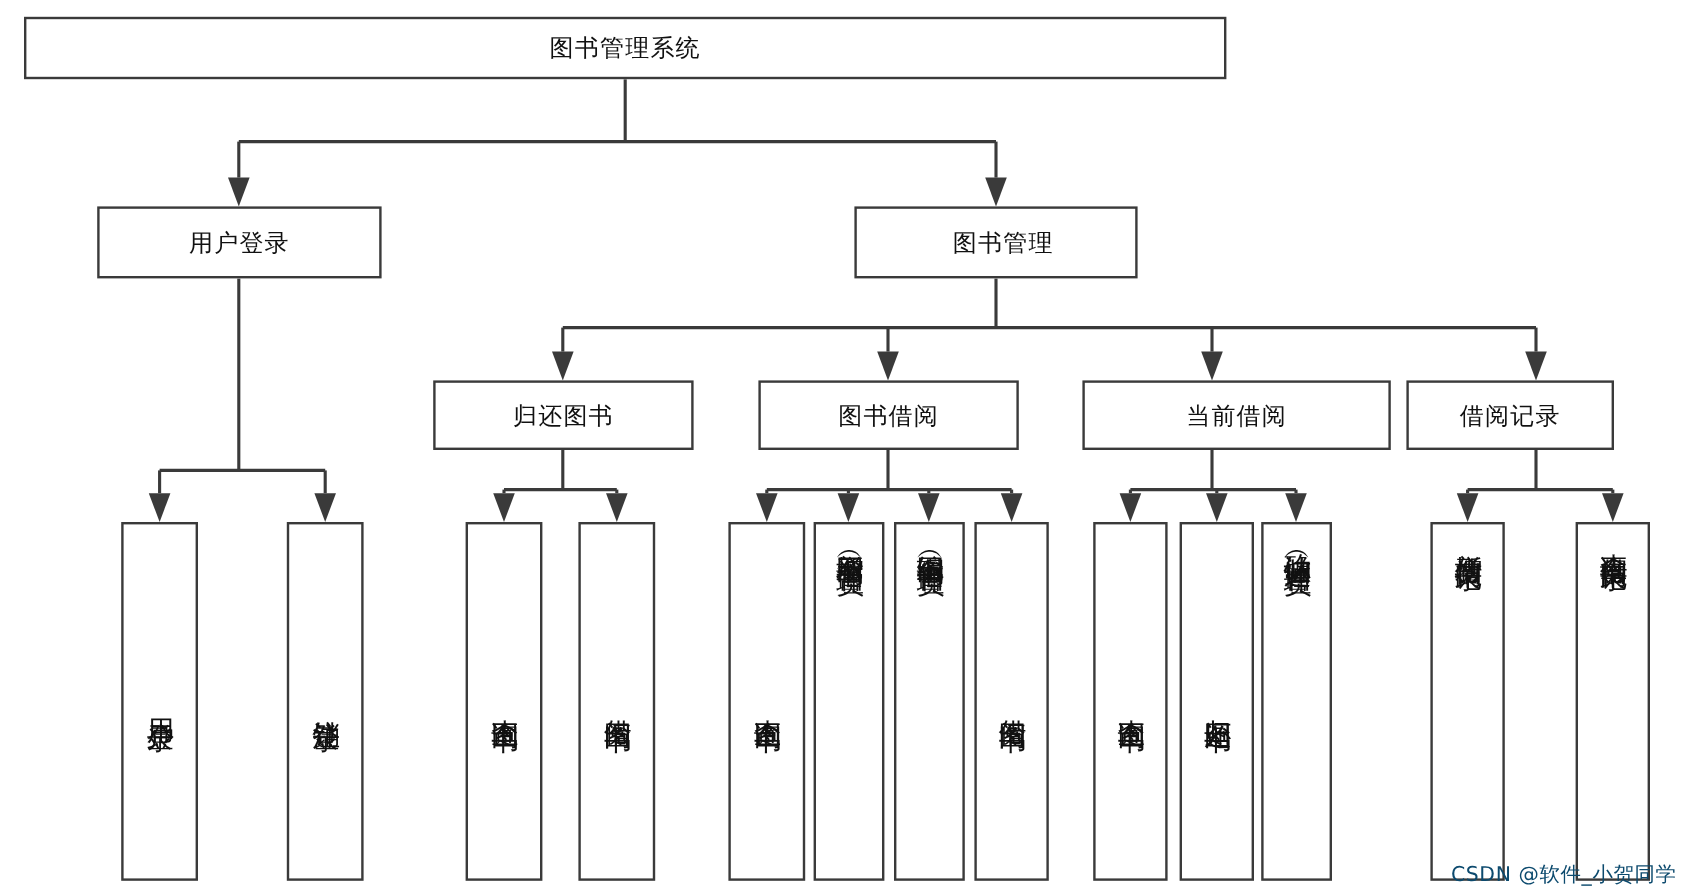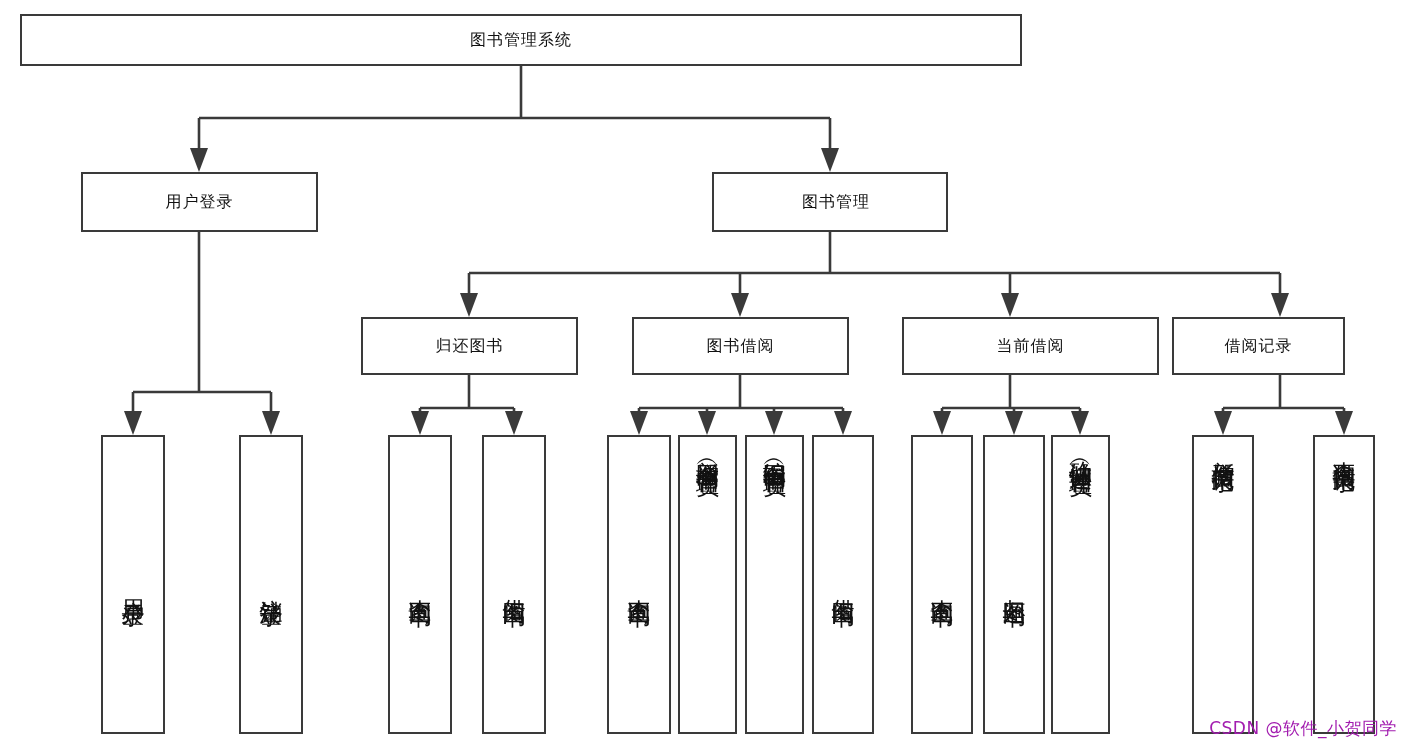--- a/index.html
+++ b/index.html
@@ -30,21 +30,21 @@
     box-sizing: border-box;
     background: #ffffff;
     border: 2px solid #3a3a3a;
     display: flex;
     align-items: center;
     justify-content: center;
     color: #111111;
     z-index: 2;
   }
   .node-h .node-label {
-    font-size: 16px;
+    font-size: 20px;
     line-height: 1.2;
     letter-spacing: 1px;
     white-space: nowrap;
   }
   .node-v {
     align-items: flex-start;
     justify-content: center;
     padding-top: 6px;
   }
   .node-v .node-label {
@@ -58,21 +58,21 @@
   }
   .node-v.align-mid {
     align-items: center;
     padding-top: 0;
   }
   #watermark {
     position: absolute;
     right: 8px;
     bottom: 7px;
     font-size: 17px;
-    color: #a21caf;
+    color: #0c4a6e;
     letter-spacing: 0.5px;
     white-space: nowrap;
     z-index: 5;
   }
 </style>
 </head>
 <body>
 
 <div id="diagram-root">
 

